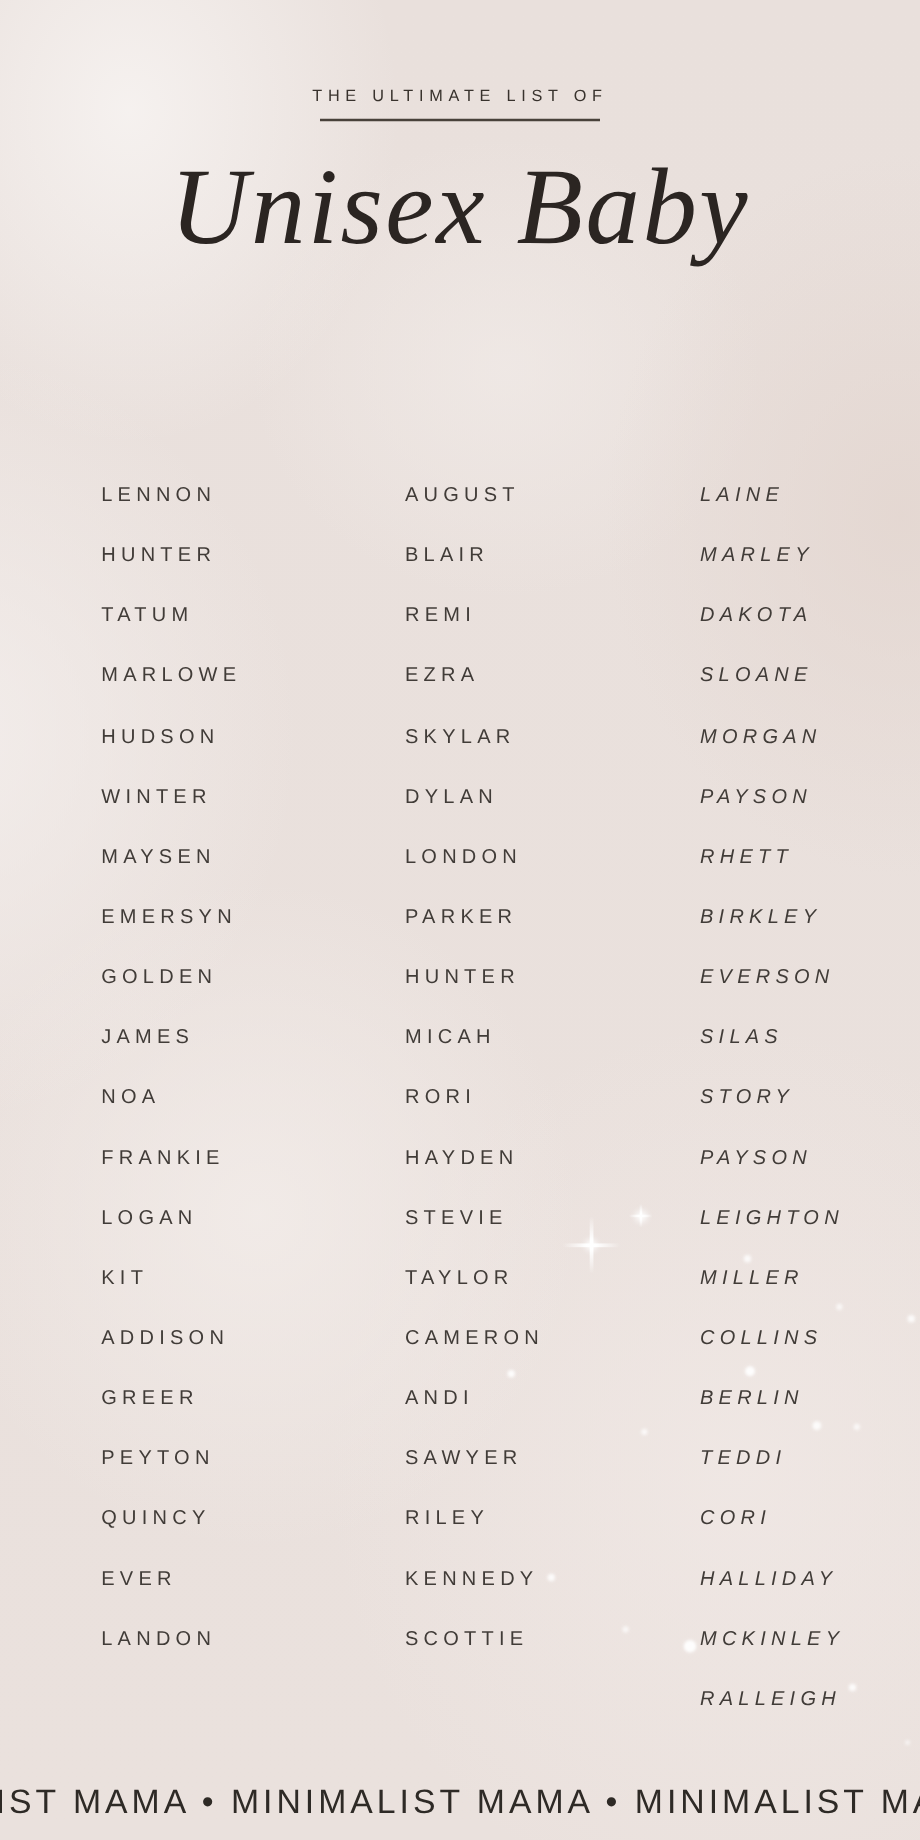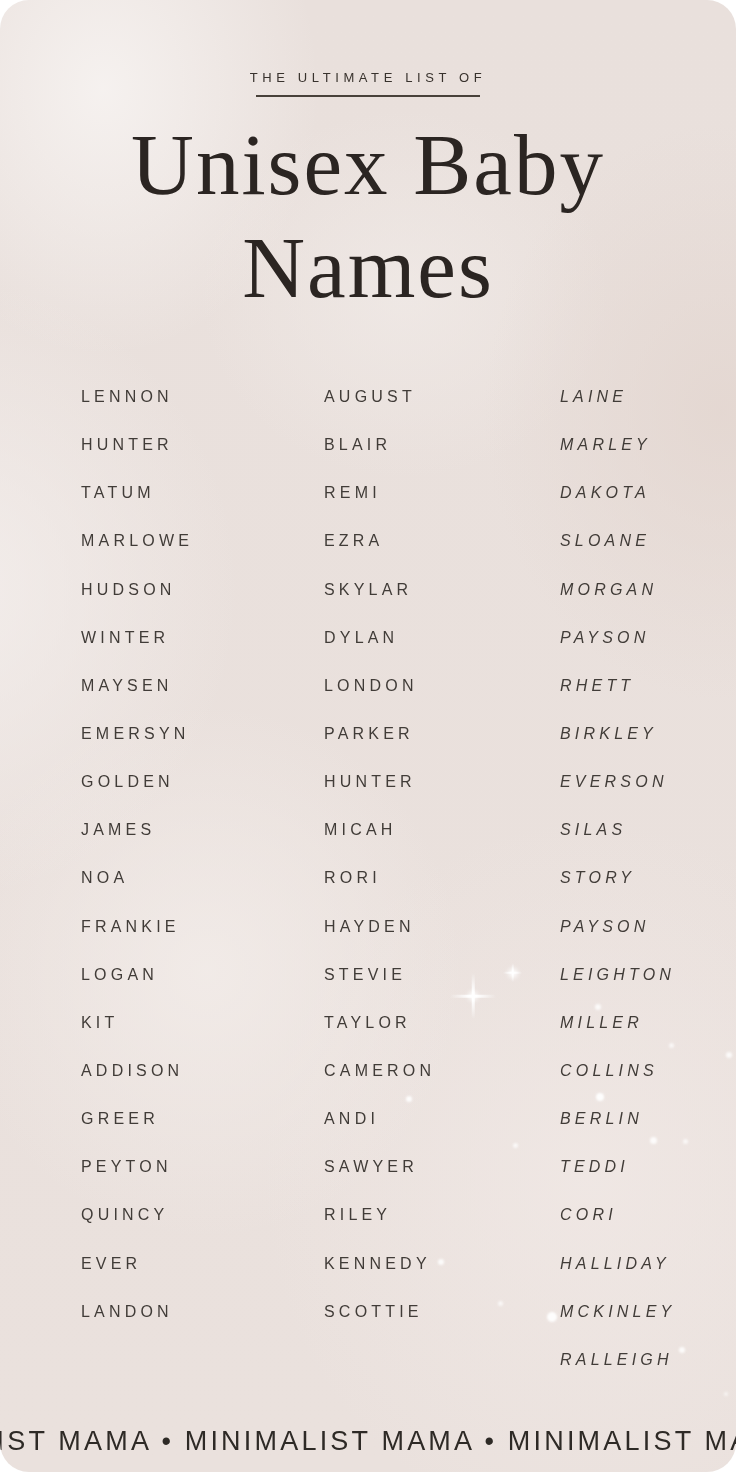--- a/index.html
+++ b/index.html
@@ -8,32 +8,31 @@
     font-family:"Liberation Sans", sans-serif;
     background-color:#eae1dd;
     background-image:
       radial-gradient(42% 26% at 14% 6%,  rgba(246,242,240,.95), rgba(246,242,240,0) 70%),
       radial-gradient(55% 30% at -6% 40%, rgba(244,239,237,.85), rgba(244,239,237,0) 70%),
       radial-gradient(50% 26% at 28% 66%, rgba(243,237,234,.8),  rgba(243,237,234,0) 70%),
       radial-gradient(62% 34% at 80% 80%, rgba(241,233,230,.75), rgba(241,233,230,0) 72%),
       radial-gradient(46% 28% at 98% 28%, rgba(227,214,208,.85), rgba(227,214,208,0) 70%),
       radial-gradient(40% 18% at 55% 20%, rgba(241,235,232,.7),  rgba(241,235,232,0) 70%),
       linear-gradient(180deg,#e9e0dc,#eae1dd);
-    border-radius: 29px;
   }
   
   .header { position:absolute; top:68px; left:0; width:100%; text-align:center; }
   .eyebrow {
     display:inline-block; font-size:13px; letter-spacing:4.6px; font-weight:500;
     color:#38322d; white-space:nowrap;
   }
   .eyebrow-rule { width:224px; height:1.5px; background:#48413a; margin:9px auto 0; }
   .title {
     margin-top:16px; font-family:"Liberation Serif", serif; font-weight:400;
-    font-size:87px; line-height:1.19; letter-spacing:2px; color:#2b2522;
+    font-size:87px; line-height:1.19; letter-spacing:2px; color:#2b2522;font-style:italic;
   }
   
   .names { position:absolute; top:373px; left:0; width:100%; }
   .name-col { position:absolute; top:0; margin:0; padding:0; list-style:none; }
   .name-col.c1 { left:81px; }
   .name-col.c2 { left:324px; }
   .name-col.c3 { left:560px;font-style:italic; }
   .name-col li {
     height:48.15px; display:flex; align-items:center;
     font-size:16px; letter-spacing:4.2px; color:#413c38; white-space:nowrap;
@@ -67,21 +66,20 @@
 </head>
 <body>
 
 <div class="poster">
 
   <div class="header">
     <div class="eyebrow">THE ULTIMATE LIST OF</div>
     <div class="eyebrow-rule"></div>
     <div class="title">
       <div>Unisex Baby</div>
-      <div>Names</div>
     </div>
   </div>
 
   <div class="names">
     <ul class="name-col c1">
         <li>LENNON</li>
         <li>HUNTER</li>
         <li>TATUM</li>
         <li>MARLOWE</li>
         <li>HUDSON</li>

